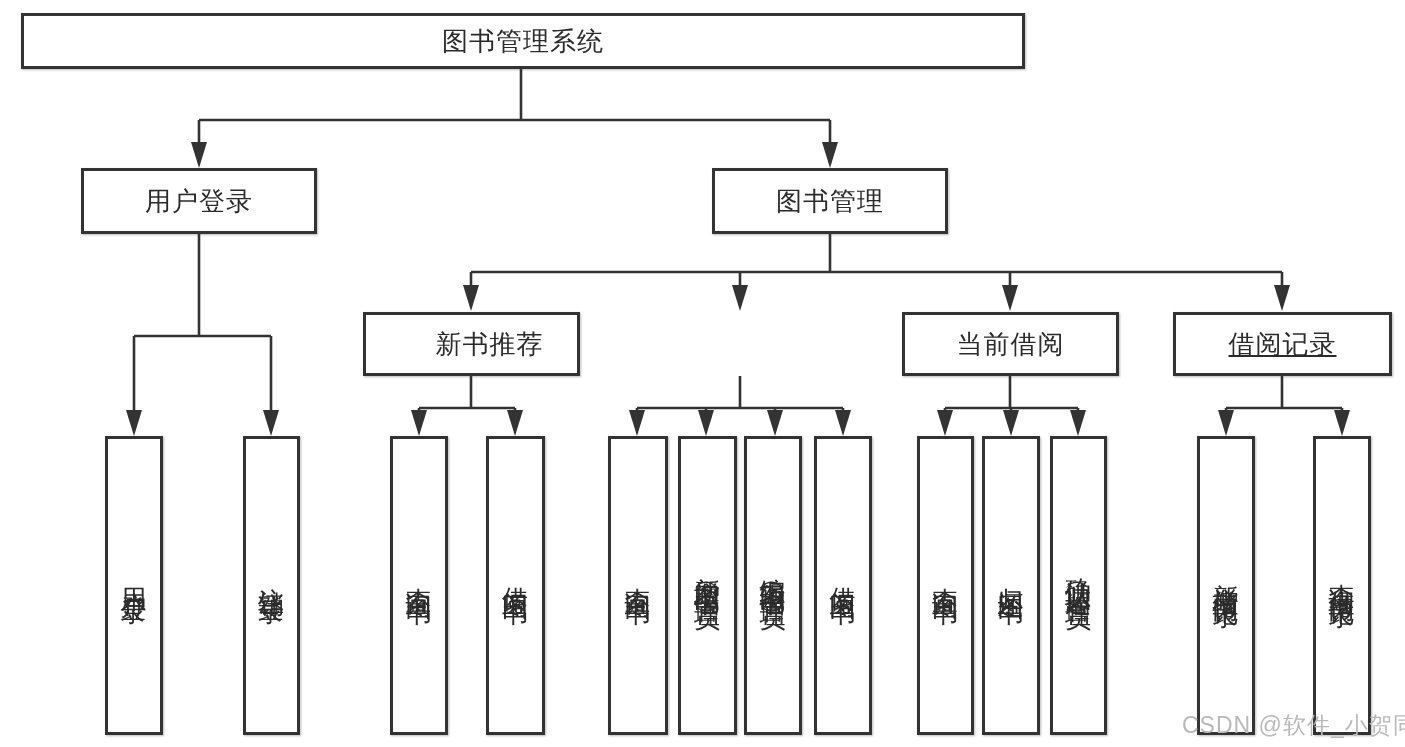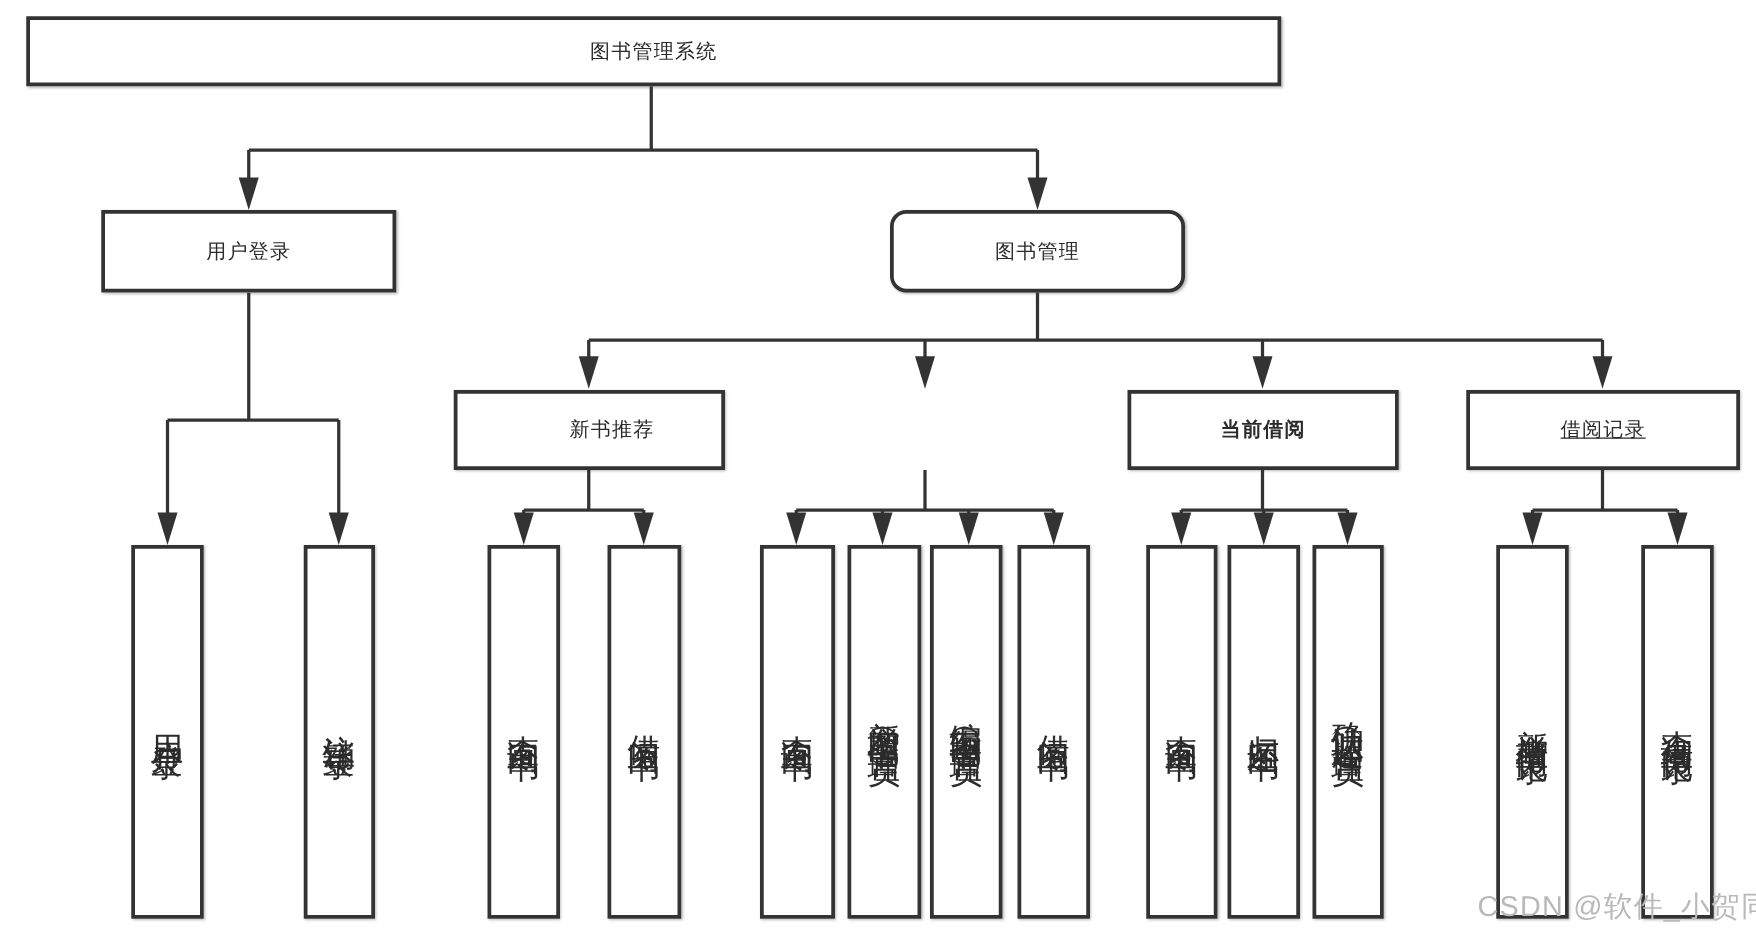--- a/index.html
+++ b/index.html
@@ -4,21 +4,21 @@
 <style>
   html,body{margin:0;padding:0;background:#ffffff;}
   .stage{
     position:relative;width:1405px;height:747px;background:#ffffff;
     font-family:"Liberation Sans", sans-serif;overflow:hidden;
   }
   .connectors{position:absolute;left:0;top:0;width:1405px;height:747px;}
   .node{
     position:absolute;box-sizing:border-box;background:#ffffff;
     border:3px solid #333333;display:flex;align-items:center;justify-content:center;
-    font-size:16px;color:#2b2b2b;letter-spacing:1px;white-space:nowrap;
+    font-size:26px;color:#2b2b2b;letter-spacing:1px;white-space:nowrap;
     box-shadow:1px 1px 2px rgba(60,60,60,0.35);
   }
   .lvl1{left:21px;top:13px;width:1004px;height:56px;}
   .lvl2{top:168px;height:66px;}
   .lvl3{top:312px;height:64px;}
   .leaf{
     position:absolute;box-sizing:border-box;background:#ffffff;
     border:3px solid #333333;display:flex;align-items:center;justify-content:center;
     top:436px;height:299px;color:#2b2b2b;
     box-shadow:1px 1px 2px rgba(60,60,60,0.35);
@@ -73,24 +73,24 @@
       <polygon points="1003,410 1019,410 1011,436"></polygon>
       <polygon points="1070,410 1086,410 1078,436"></polygon>
       <polygon points="1218,410 1234,410 1226,436"></polygon>
       <polygon points="1334,410 1350,410 1342,436"></polygon>
     </g>
   </svg>
 
   <div class="node lvl1">图书管理系统</div>
 
   <div class="node lvl2" style="left:81px;width:236px;">用户登录</div>
-  <div class="node lvl2" style="left:712px;width:236px;border-radius:13px;">图书管理</div>
+  <div class="node lvl2" style="left:712px;width:236px;">图书管理</div>
 
   <div class="node lvl3" style="left:363px;width:217px;padding-left:36px;">新书推荐</div>
-  <div class="node lvl3" style="left:902px;width:217px;font-weight:bold;">当前借阅</div>
+  <div class="node lvl3" style="left:902px;width:217px;">当前借阅</div>
   <div class="node lvl3" style="left:1173px;width:219px;text-decoration:underline;">借阅记录</div>
 
   <div class="leaf" style="left:105px;width:58px;">
     <span>用户登录</span>
   </div>
   <div class="leaf" style="left:243px;width:57px;">
     <span>注销登录</span>
   </div>
 
   <div class="leaf" style="left:390px;width:58px;">

